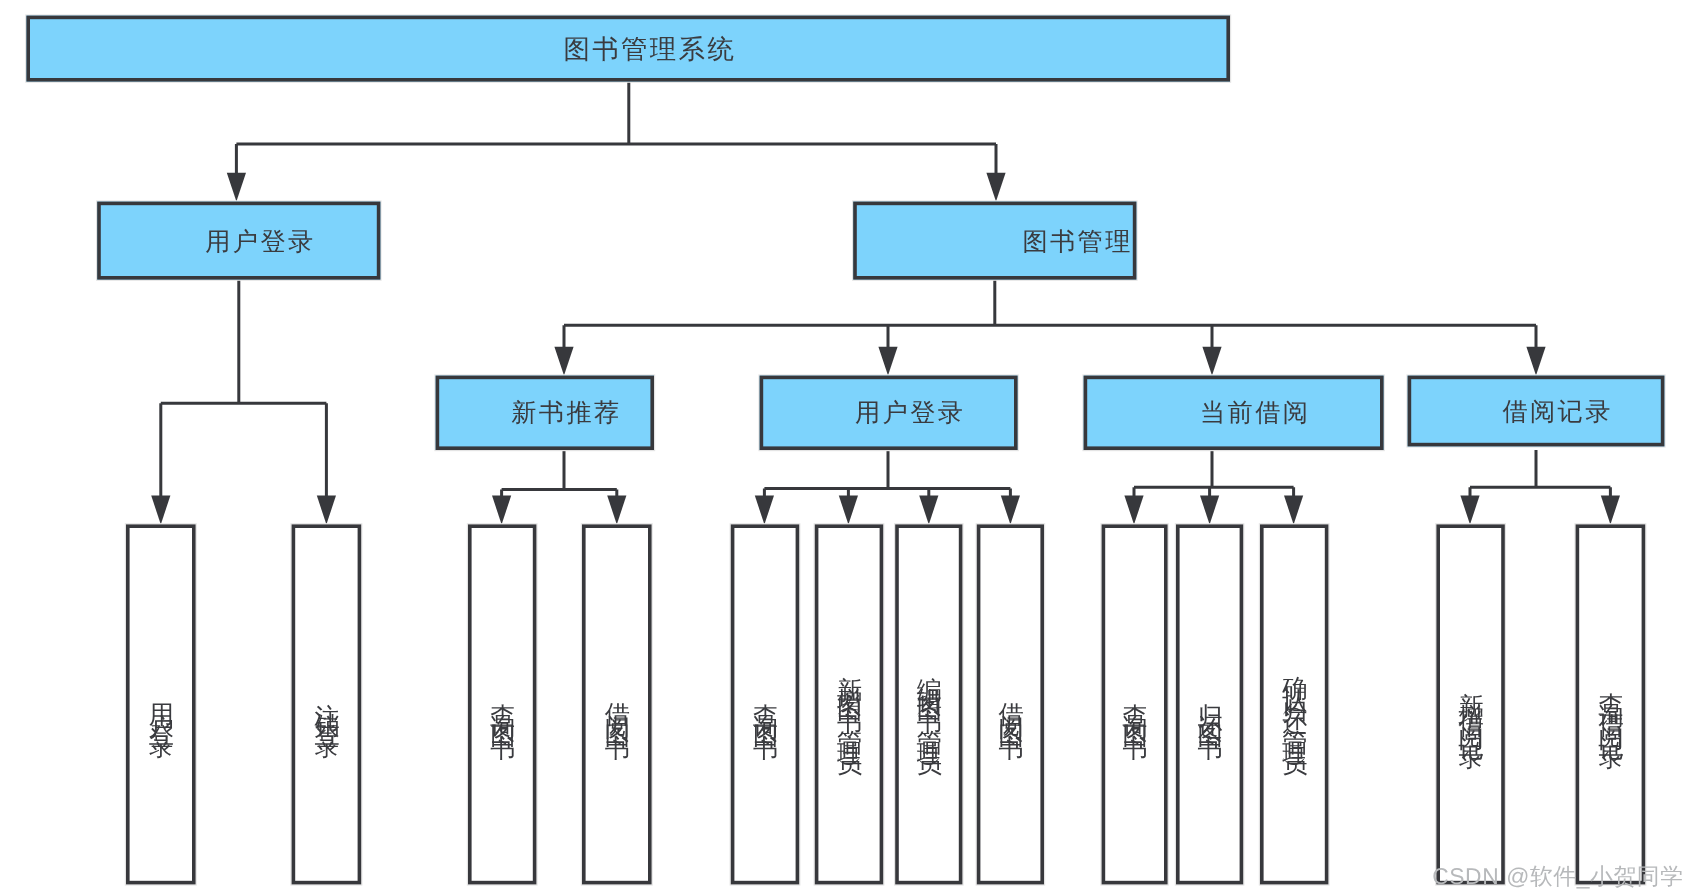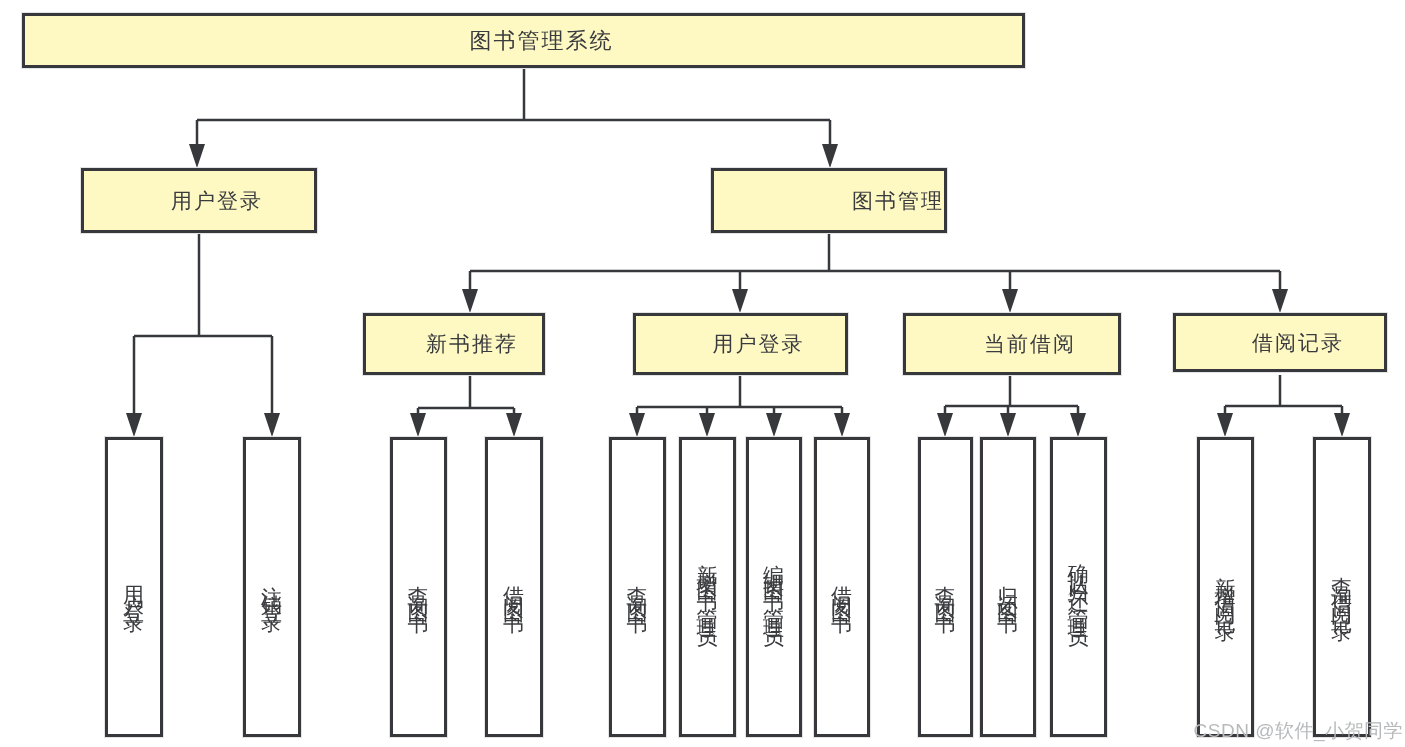--- a/index.html
+++ b/index.html
@@ -15,21 +15,21 @@
     font-family:"Liberation Sans", sans-serif;
     overflow:hidden;
   }
   .stage{
     position:relative;width:1405px;height:747px;background:var(--bg);
     color:var(--line);
   }
   .edges{position:absolute;left:0;top:0;width:1405px;height:747px;}
   .box{
     position:absolute;box-sizing:border-box;
-    background:#fef9c3;border:3px solid var(--line);
+    background:#7dd3fc;border:3px solid var(--line);
     box-shadow:0 0 0 1px #e4e4e4;
     display:flex;align-items:center;justify-content:center;
     color:var(--text);
     font-size:21px;letter-spacing:2px;
     white-space:nowrap;
     padding-left:36px;
   }
   .box.top{font-size:22px;}
   .vbox{
     position:absolute;box-sizing:border-box;
@@ -103,21 +103,21 @@
   <div class="box" style="left:711px;top:168px;width:236px;height:65px;justify-content:flex-end;">
     <span>图书管理</span>
   </div>
 
   <div class="box" style="left:363px;top:313px;width:182px;height:62px;">
     <span>新书推荐</span>
   </div>
   <div class="box" style="left:633px;top:313px;width:215px;height:62px;">
     <span>用户登录</span>
   </div>
-  <div class="box" style="left:903px;top:313px;width:218px;height:62px;">
+  <div class="box" style="left:903px;top:313px;width:250px;height:62px;">
     <span>当前借阅</span>
   </div>
   <div class="box" style="left:1173px;top:313px;width:214px;height:59px;">
     <span>借阅记录</span>
   </div>
 
   <div class="vbox" style="left:105px;top:437px;width:58px;height:300px;">
     <span>用户登录</span>
   </div>
   <div class="vbox" style="left:243px;top:437px;width:58px;height:300px;">

